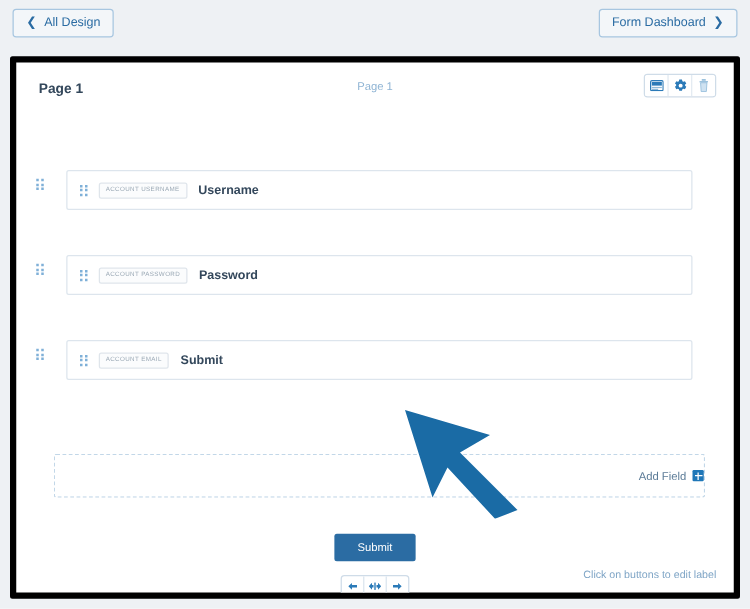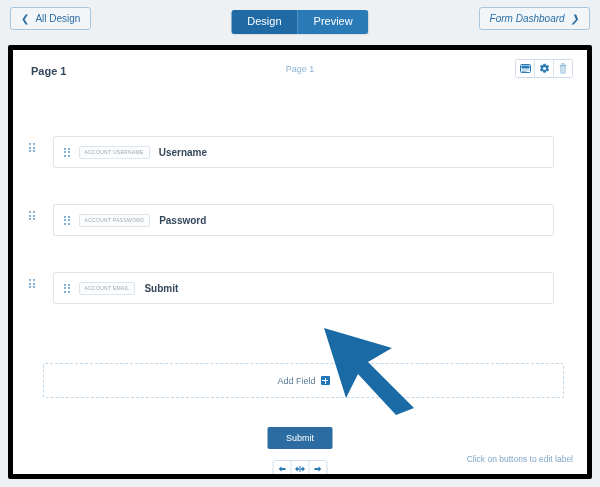--- a/index.html
+++ b/index.html
@@ -34,21 +34,21 @@
     color: #2b6ca3;
     font-size: 10px;
     display: flex;
     align-items: center;
     gap: 6px;
     padding: 0 10px;
     cursor: pointer;
     white-space: nowrap;
   }
   .btn-all-forms { left: 10px; }
-  .btn-form-dashboard { right: 10px; font-style: italic; }
+  .btn-form-dashboard { right: 10px; }
   .chev {
     font-size: 10px;
     line-height: 1;
     color: #2b6ca3;
     display: inline-block;
   }
 
   .seg {
     position: absolute;
     left: 50%;
@@ -190,21 +190,21 @@
     left: 30px;
     right: 23px;
     top: 313px;
     height: 35px;
     box-sizing: border-box;
     border: 1px dashed #c2d7e8;
     border-radius: 2px;
     background: #fff;
     display: flex;
     align-items: center;
-    justify-content: center;
+    justify-content: flex-end;
     gap: 5px;
     cursor: pointer;
   }
   .add-field-label {
     font-size: 9px;
     color: #5b7b97;
   }
   .plus-sq {
     width: 9px;
     height: 9px;
@@ -281,28 +281,20 @@
 </head>
 <body>
 
 <div class="topbar">
 
   <div class="btn-outline btn-all-forms">
     <span class="chev">❮</span>
     <span>All Design</span>
   </div>
 
-  <div class="seg">
-    <div class="seg-item active">
-      <span>Design</span>
-    </div>
-    <div class="seg-item">
-      <span>Preview</span>
-    </div>
-  </div>
 
   <div class="btn-outline btn-form-dashboard">
     <span>Form Dashboard</span>
     <span class="chev">❯</span>
   </div>
 
 </div>
 
 <div class="canvas">
 

